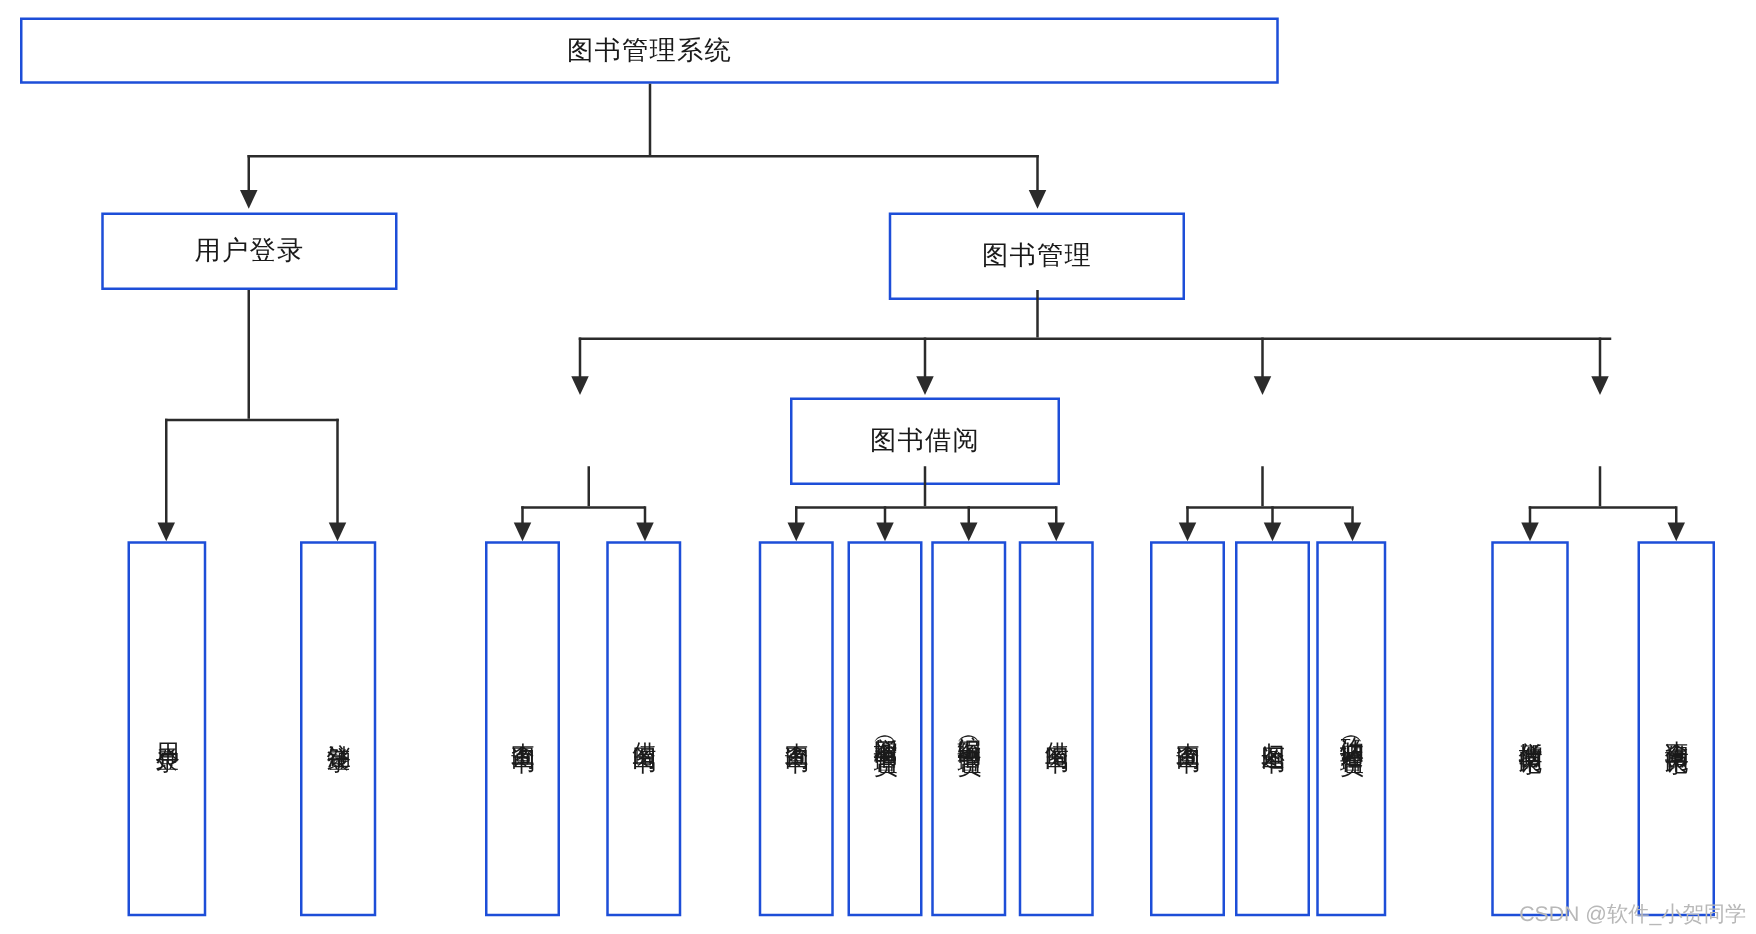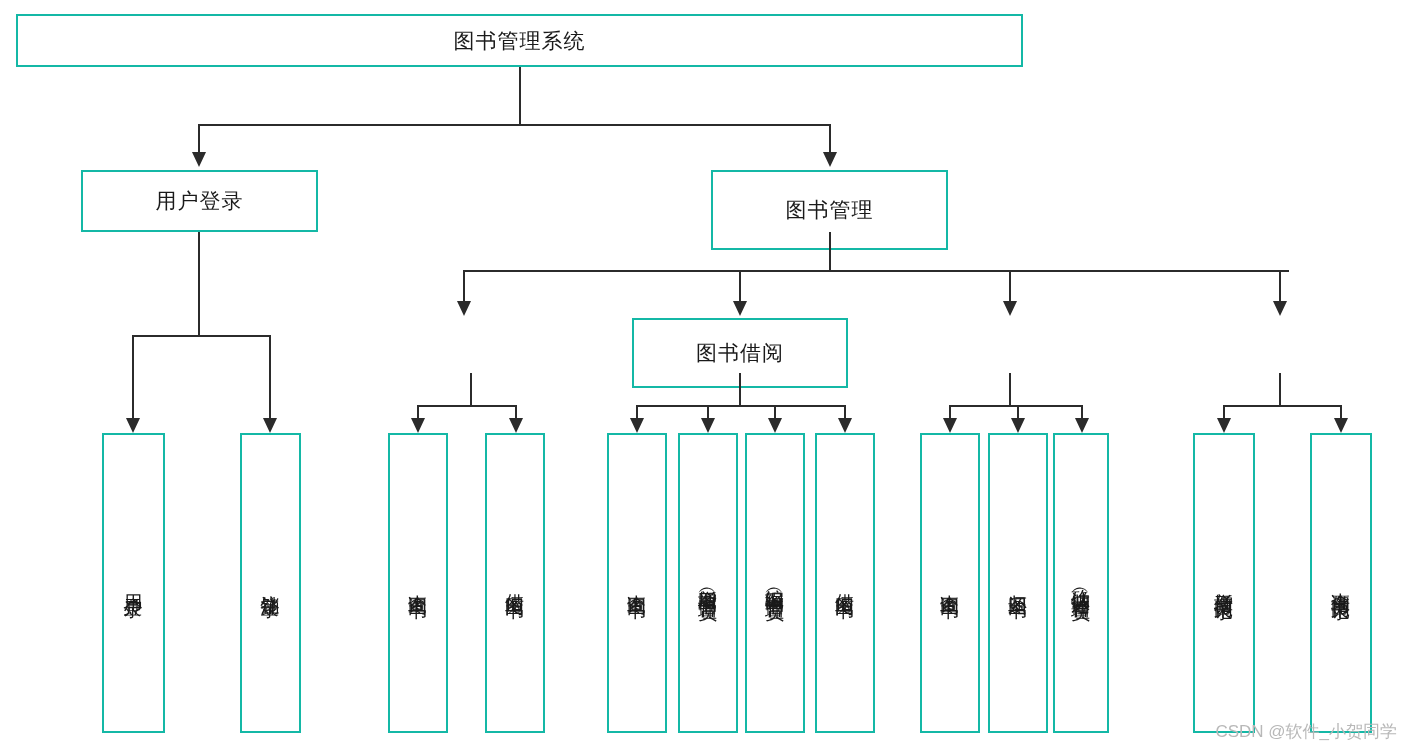--- a/index.html
+++ b/index.html
@@ -15,21 +15,21 @@
     width: 1405px;
     height: 747px;
     background: #ffffff;
     overflow: hidden;
   }
   
   .node {
     position: absolute;
     box-sizing: border-box;
     background: #ffffff;
-    border: 2px solid #14b8a6;
+    border: 2px solid #1d4ed8;
     display: flex;
     align-items: center;
     justify-content: center;
     color: #1a1a1a;
   }
   .node.horiz {
     font-size: 21px;
     letter-spacing: 1px;
     line-height: 1.2;
   }
@@ -90,21 +90,21 @@
   <div class="lineH" style="left:198px; top:124px; width:633px;"></div>
 
   <div class="lineV" style="left:198px; top:124px; height:30px;"></div>
   <div class="arrow" style="left:192px; top:152px;"></div>
   <div class="lineV" style="left:829px; top:124px; height:30px;"></div>
   <div class="arrow" style="left:823px; top:152px;"></div>
 
   <div class="node horiz" style="left:81px; top:170px; width:237px; height:62px;">
     <span>用户登录</span>
   </div>
-  <div class="node horiz" style="left:711px; top:170px; width:237px; height:80px;">
+  <div class="node horiz" style="left:711px; top:170px; width:237px; height:70px;">
     <span>图书管理</span>
   </div>
 
   <div class="lineV" style="left:198px; top:232px; height:103px;"></div>
   <div class="lineH" style="left:132px; top:335px; width:139px;"></div>
   <div class="lineV" style="left:132px; top:335px; height:85px;"></div>
   <div class="arrow" style="left:126px; top:418px;"></div>
   <div class="lineV" style="left:269px; top:335px; height:85px;"></div>
   <div class="arrow" style="left:263px; top:418px;"></div>
 

